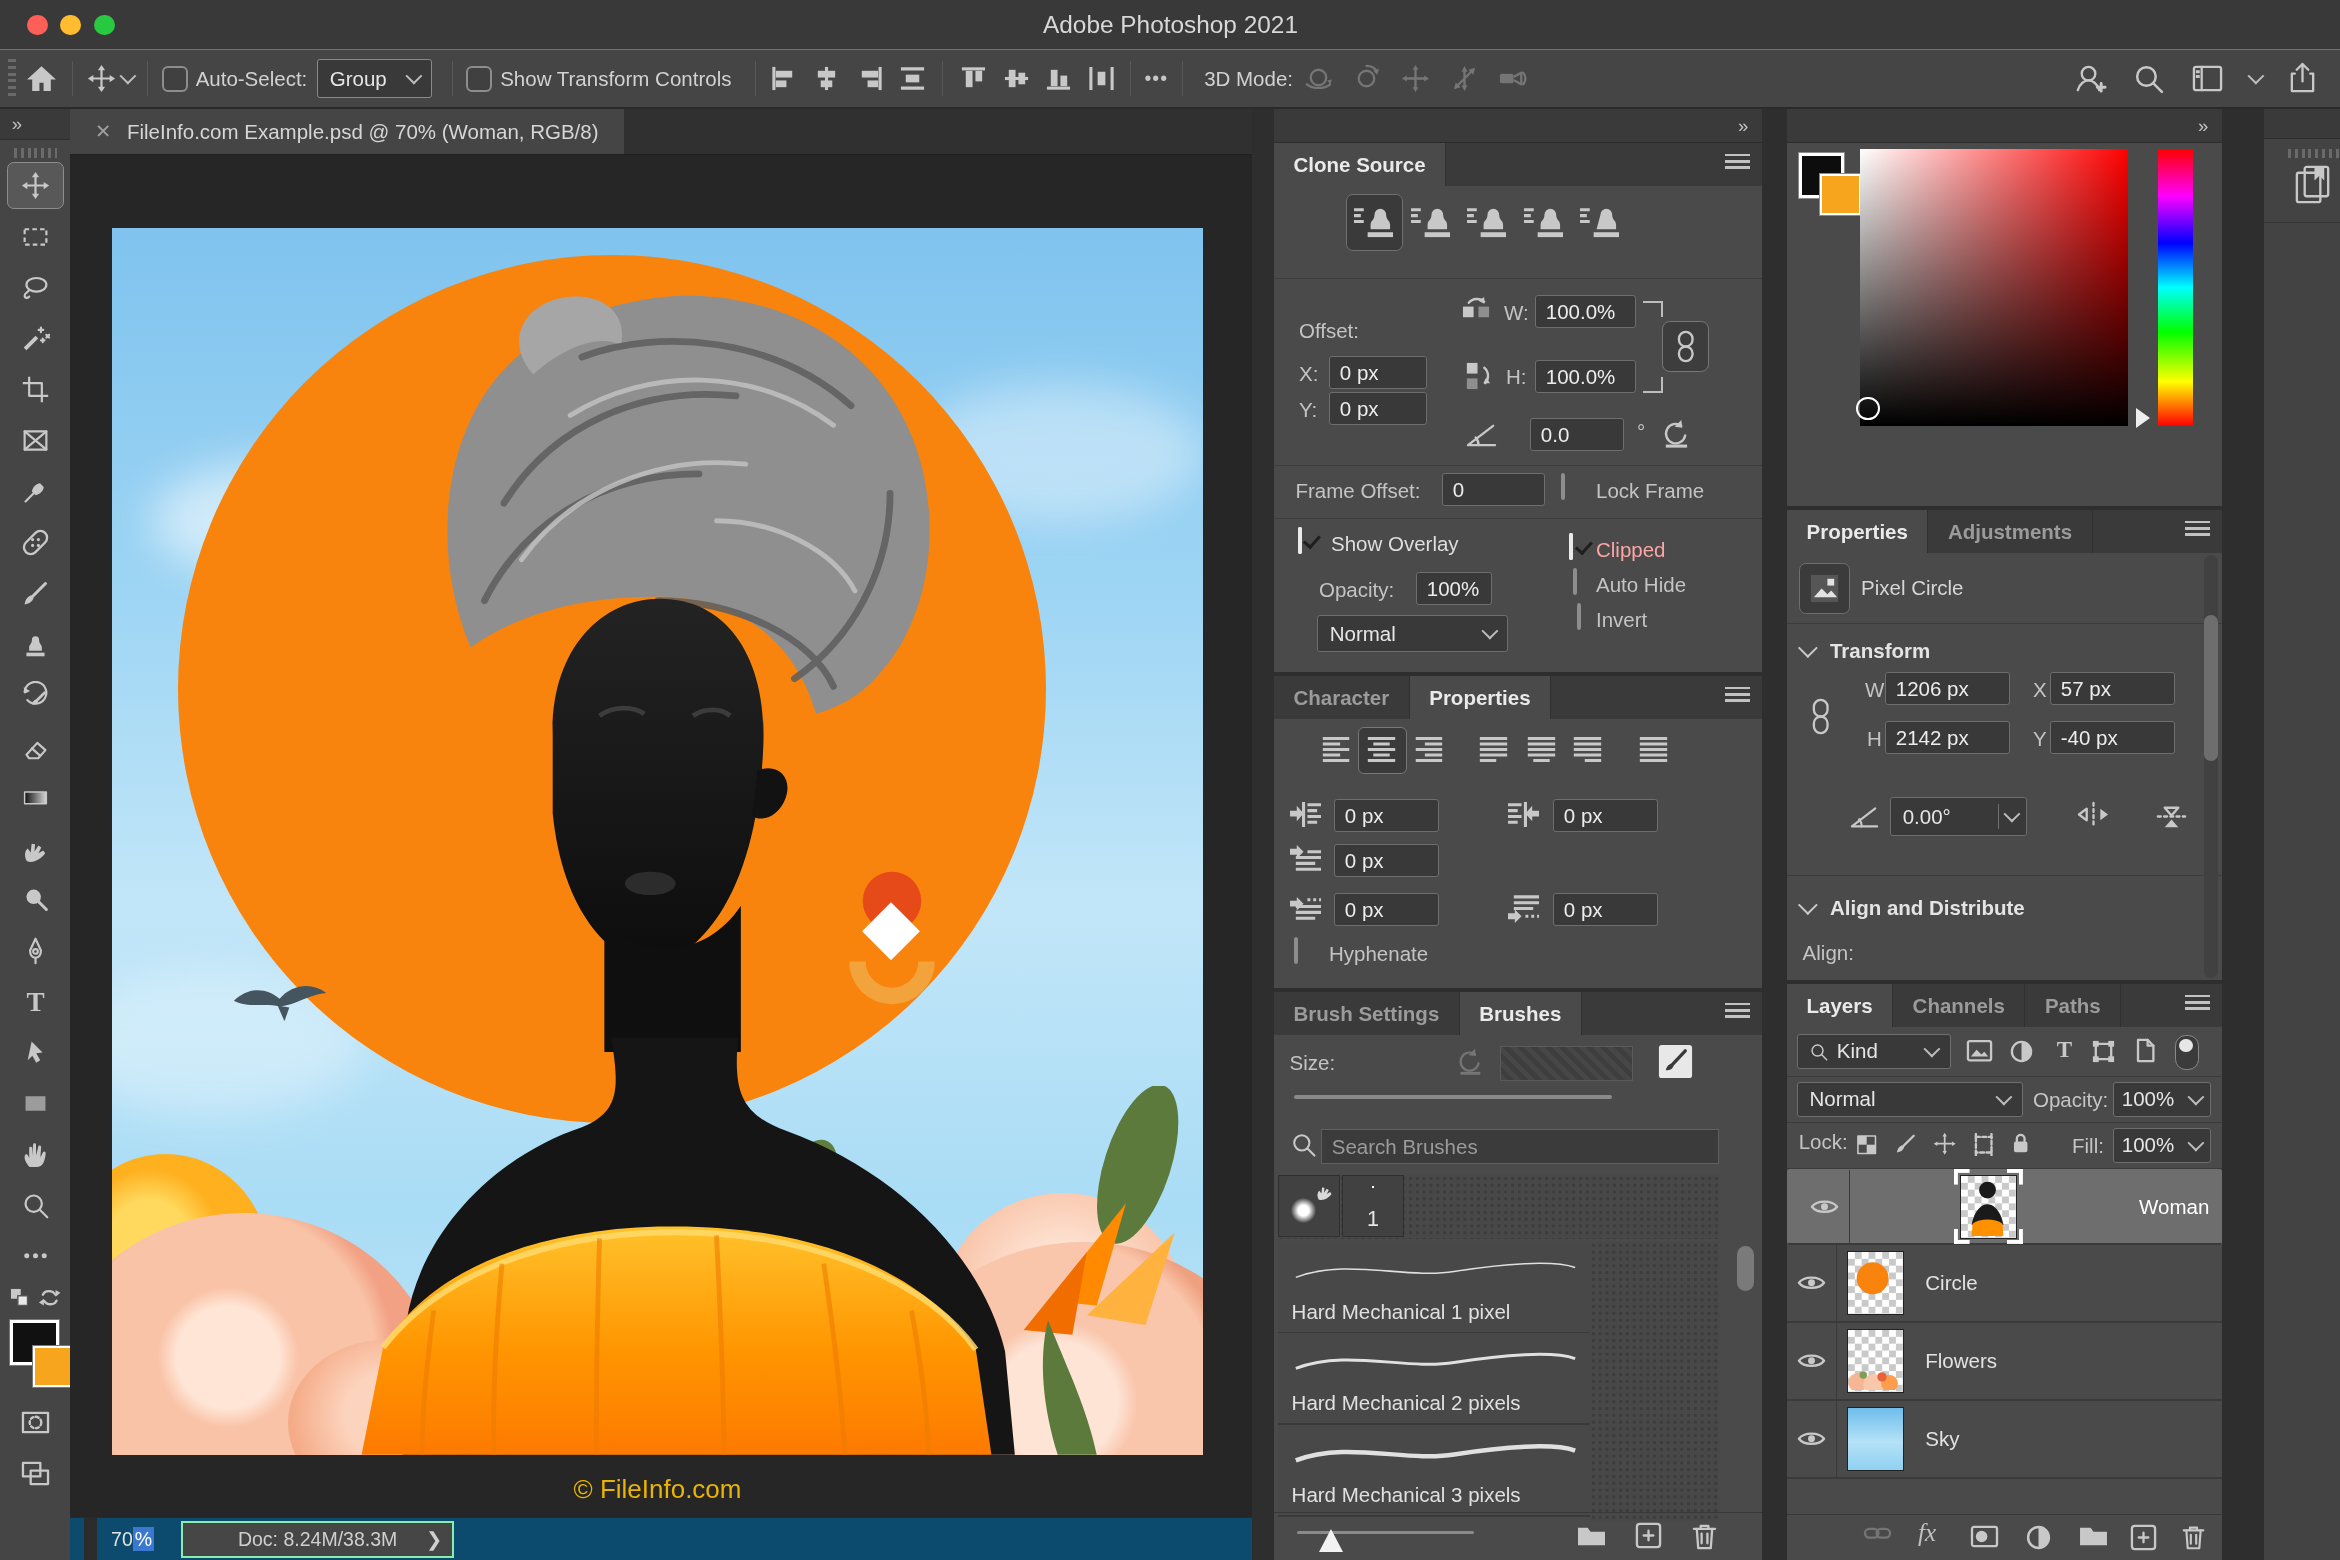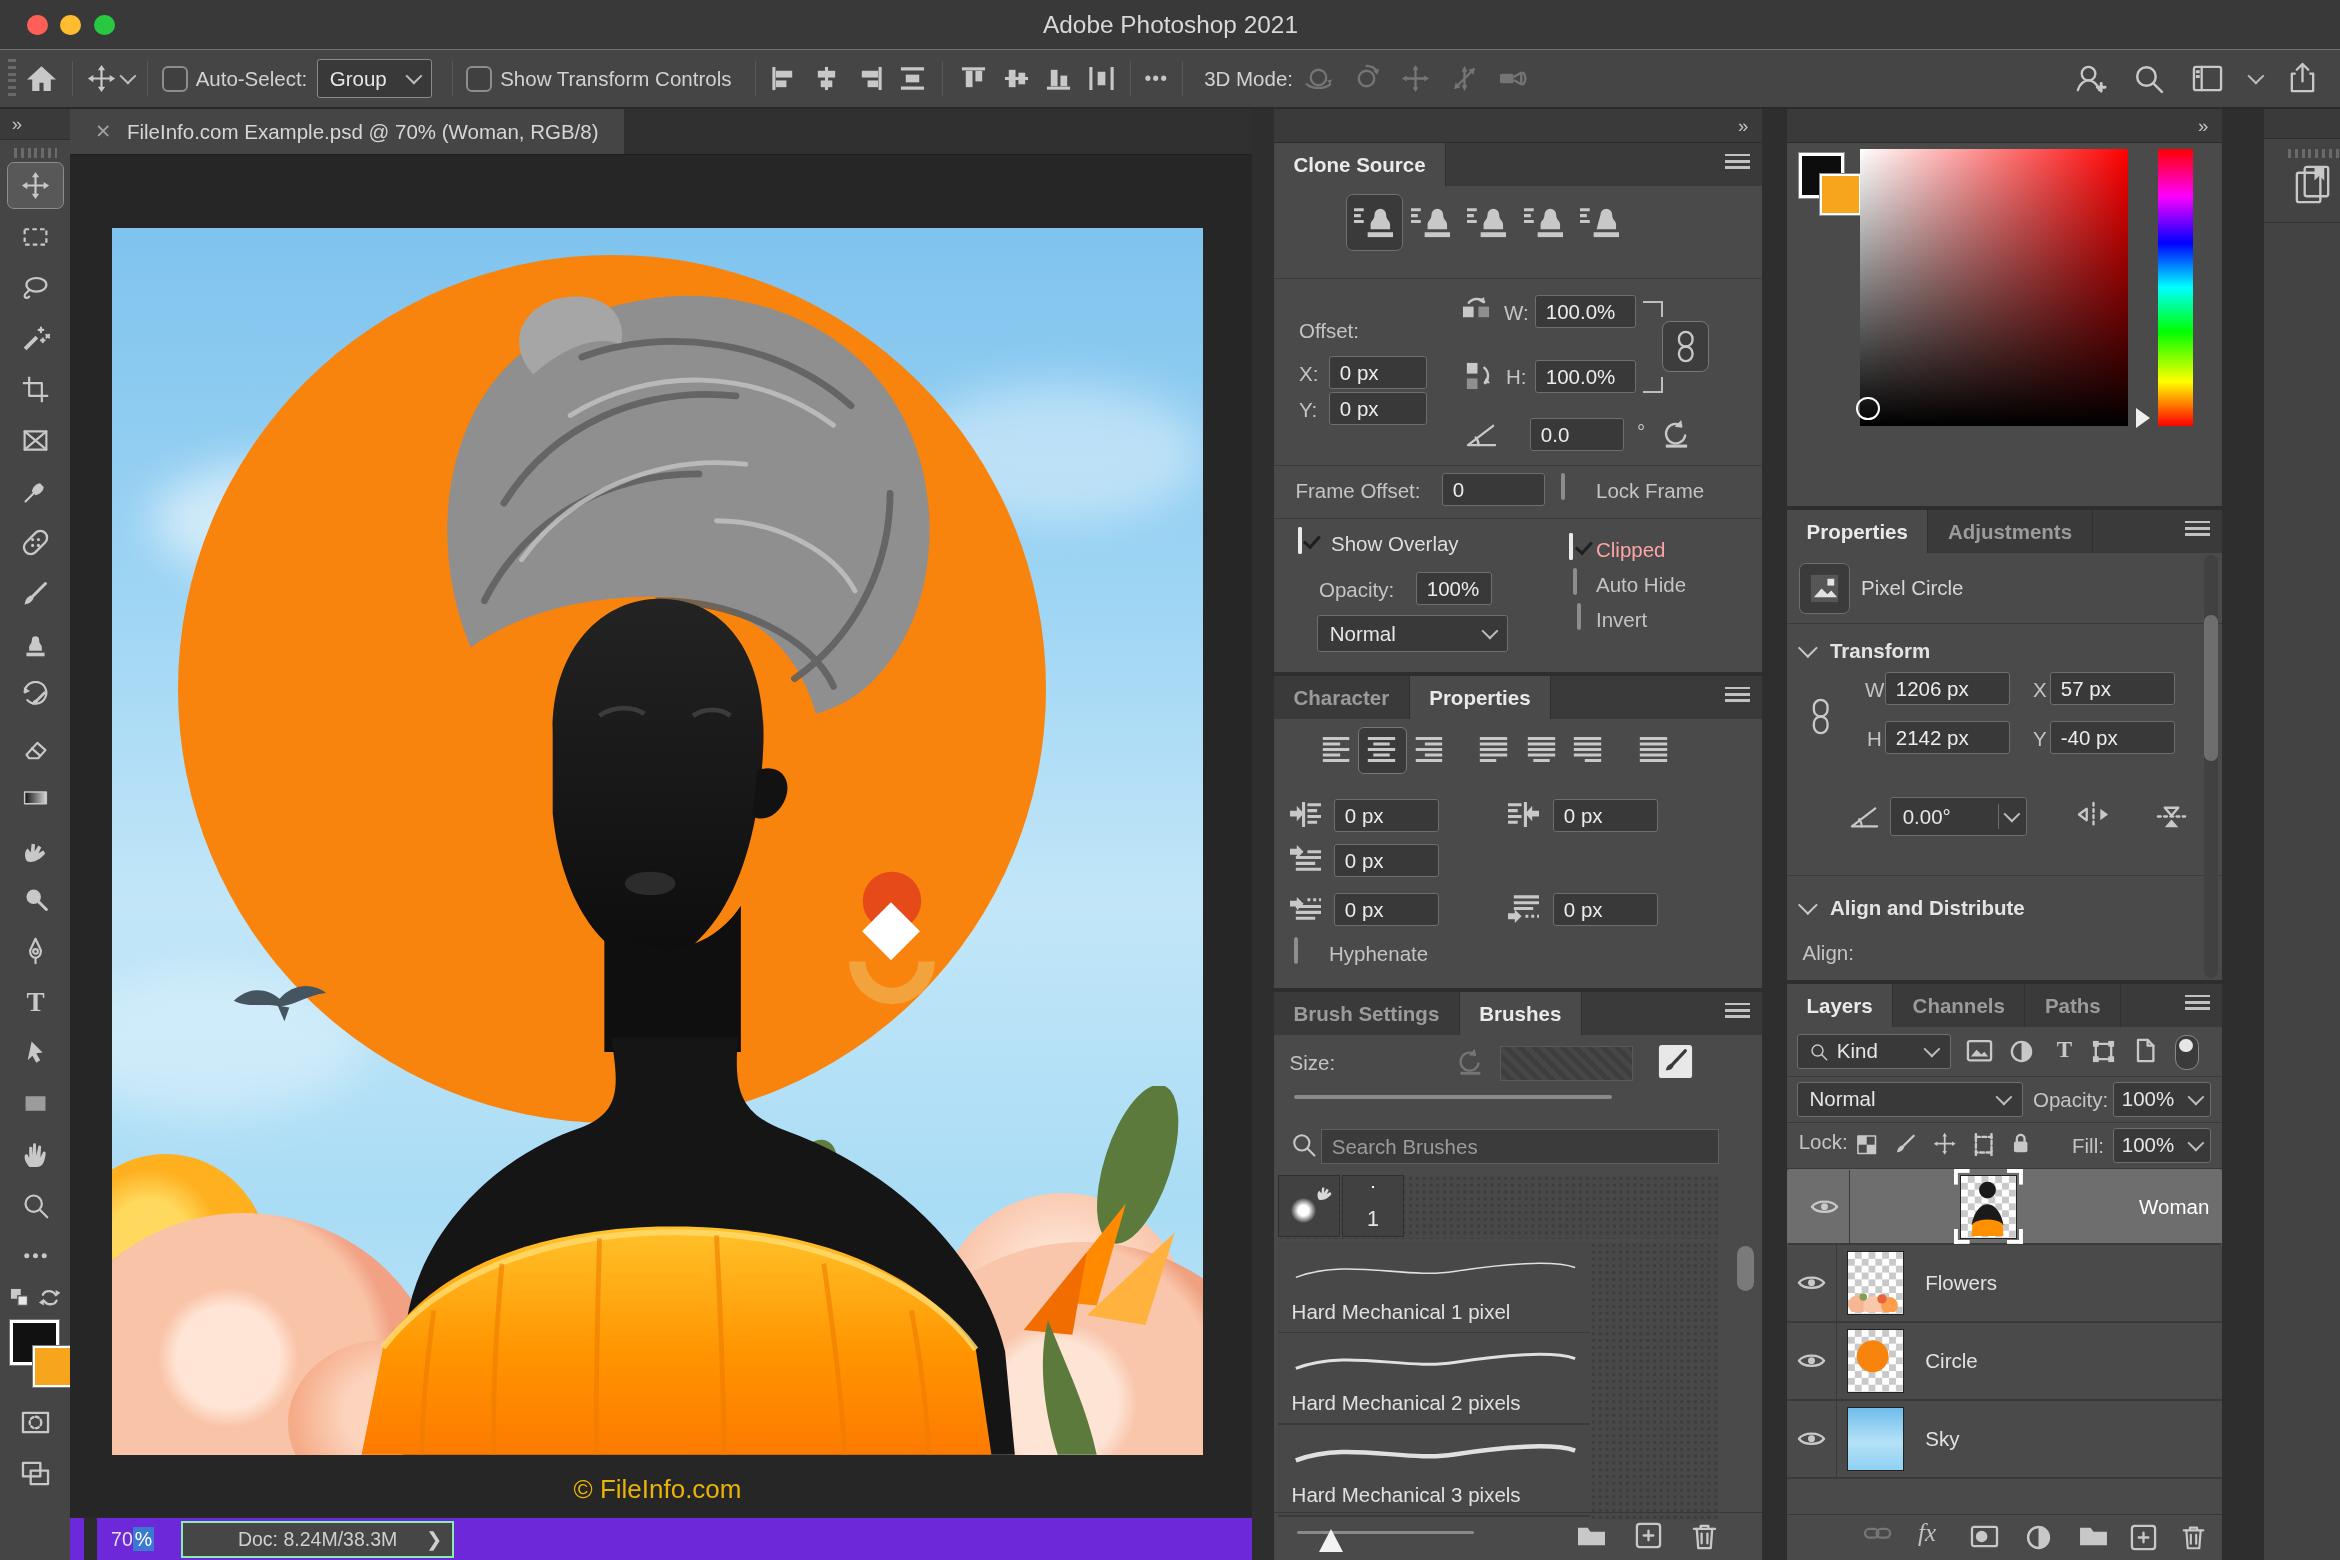--- a/index.html
+++ b/index.html
@@ -60,21 +60,21 @@
   .doctabs{position:absolute;left:0;top:0;right:0;height:45px;background:#303030;border-bottom:1px solid #1f1f1f;display:flex;}
   .doctab{display:flex;align-items:center;gap:15.6px;background:#454545;padding:0 25px;font-size:20.5px;color:#d6d6d6;}
   .doctab .x{color:#9f9f9f;font-size:19.5px;}
   .doccontent{position:absolute;left:0;top:46px;right:0;bottom:43px;overflow:hidden;}
   .canvas{position:absolute;left:42px;top:73px;width:1091px;height:1227px;overflow:hidden;
       background:linear-gradient(180deg,#7fc3ee 0%,#9ed5f4 30%,#c2e6f8 55%,#a9dcf5 80%,#bfe7f8 100%);}
   .cloud{position:absolute;border-radius:50%;filter:blur(21.5px);background:rgba(255,255,255,.55);}
   .sun{position:absolute;left:66px;top:27px;width:868px;height:868px;border-radius:50%;background:#f8840d;}
   .fl{position:absolute;border-radius:50%;}
   .watermark{position:absolute;left:42px;top:1319px;width:1091px;text-align:center;color:#eab308;font-size:26px;}
-  .statusbar{position:absolute;left:0;bottom:0;right:0;height:43px;background:#6d28d9;border-top:1px solid #292929;
+  .statusbar{position:absolute;left:0;bottom:0;right:0;height:43px;background:#0c4a6e;border-top:1px solid #292929;
       display:flex;align-items:center;padding-left:13.7px;box-sizing:border-box;}
   .szcorner{width:13.7px;height:43px;background:#2c2c2c;margin-right:13.7px;}
   .zoomro{font-size:19.5px;color:#e3e3e3;}
   .selhl{background:#3b79d1;color:#fff;padding:1px 2px;}
   .docinfo{margin-left:27px;width:269px;height:33px;background:#464646;border:2px solid #86efac;display:flex;
       align-items:center;justify-content:center;position:relative;font-size:19.5px;color:#cfcfcf;}
   .docinfo .arr{position:absolute;right:9.8px;color:#cfcfcf;font-size:19.5px;}
   
   .midcol{left:1274px;top:109px;width:488px;height:1451px;display:flex;flex-direction:column;}
   .rightcol{left:1787px;top:109px;width:435px;height:1451px;display:flex;flex-direction:column;}
@@ -1250,44 +1250,44 @@
         <div class="eyecell">
             <span class="ic">
               <svg width="29" height="19.5" viewBox="0 0 30 20">
                 <path d="M2 10C7 3 23 3 28 10 23 17 7 17 2 10z"></path>
                 <circle class="f" cx="15" cy="10" r="3.6"></circle>
               </svg>
             </span>
           </div>
         <div class="lthumb checker">
           <svg width="53" height="60" viewBox="0 0 56 64">
-              <circle cx="10" cy="56" r="10" fill="#f7b693"></circle>
-              <circle cx="27" cy="58" r="11" fill="#f9c8ab"></circle>
-              <circle cx="44" cy="57" r="9" fill="#ff9d4d"></circle>
-              <circle cx="36" cy="50" r="5" fill="#e8633a"></circle>
-              <circle cx="16" cy="48" r="4" fill="#7f9f55"></circle>
-            </svg>
-        </div>
-        <span class="lname">Flowers</span>
+              <circle cx="26" cy="28" r="17" fill="#f8840d"></circle>
+            </svg>
+        </div>
+        <span class="lname">Circle</span>
       </div>
       <div class="lrow">
         <div class="eyecell">
             <span class="ic">
               <svg width="29" height="19.5" viewBox="0 0 30 20">
                 <path d="M2 10C7 3 23 3 28 10 23 17 7 17 2 10z"></path>
                 <circle class="f" cx="15" cy="10" r="3.6"></circle>
               </svg>
             </span>
           </div>
         <div class="lthumb checker">
           <svg width="53" height="60" viewBox="0 0 56 64">
-              <circle cx="26" cy="28" r="17" fill="#f8840d"></circle>
-            </svg>
-        </div>
-        <span class="lname">Circle</span>
+              <circle cx="10" cy="56" r="10" fill="#f7b693"></circle>
+              <circle cx="27" cy="58" r="11" fill="#f9c8ab"></circle>
+              <circle cx="44" cy="57" r="9" fill="#ff9d4d"></circle>
+              <circle cx="36" cy="50" r="5" fill="#e8633a"></circle>
+              <circle cx="16" cy="48" r="4" fill="#7f9f55"></circle>
+            </svg>
+        </div>
+        <span class="lname">Flowers</span>
       </div>
       <div class="lrow">
         <div class="eyecell">
             <span class="ic">
               <svg width="29" height="19.5" viewBox="0 0 30 20">
                 <path d="M2 10C7 3 23 3 28 10 23 17 7 17 2 10z"></path>
                 <circle class="f" cx="15" cy="10" r="3.6"></circle>
               </svg>
             </span>
           </div>

